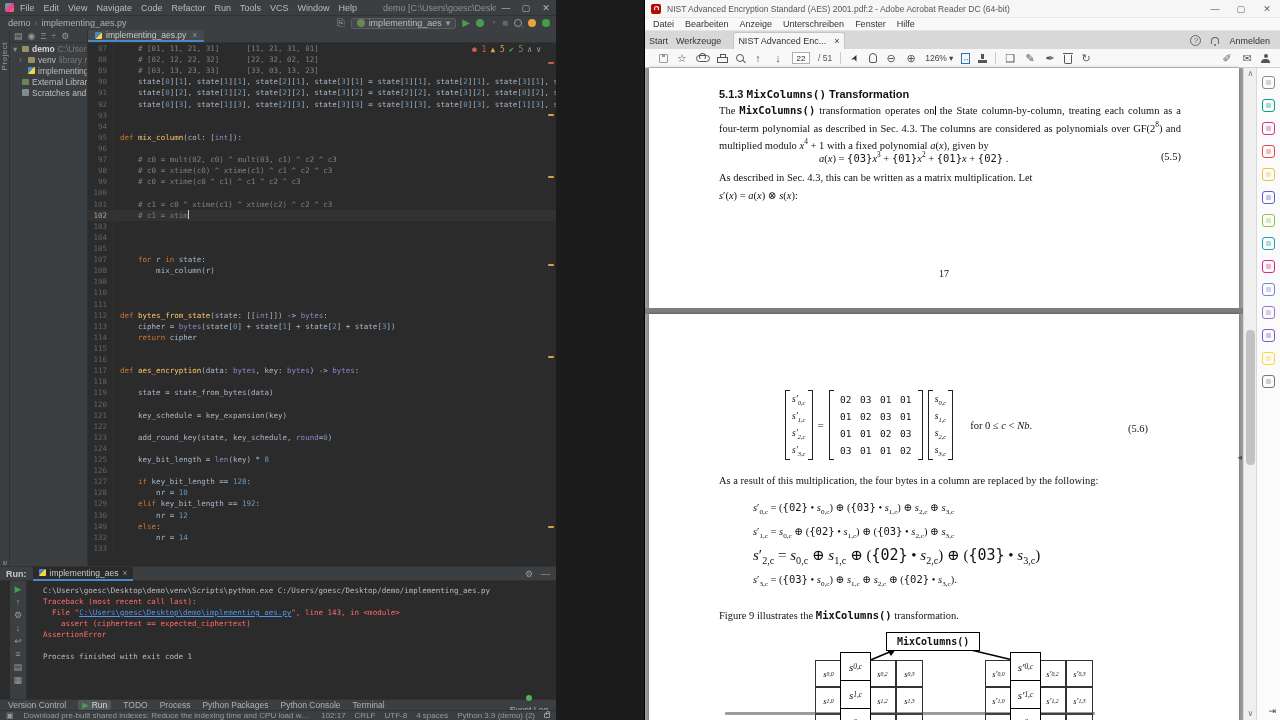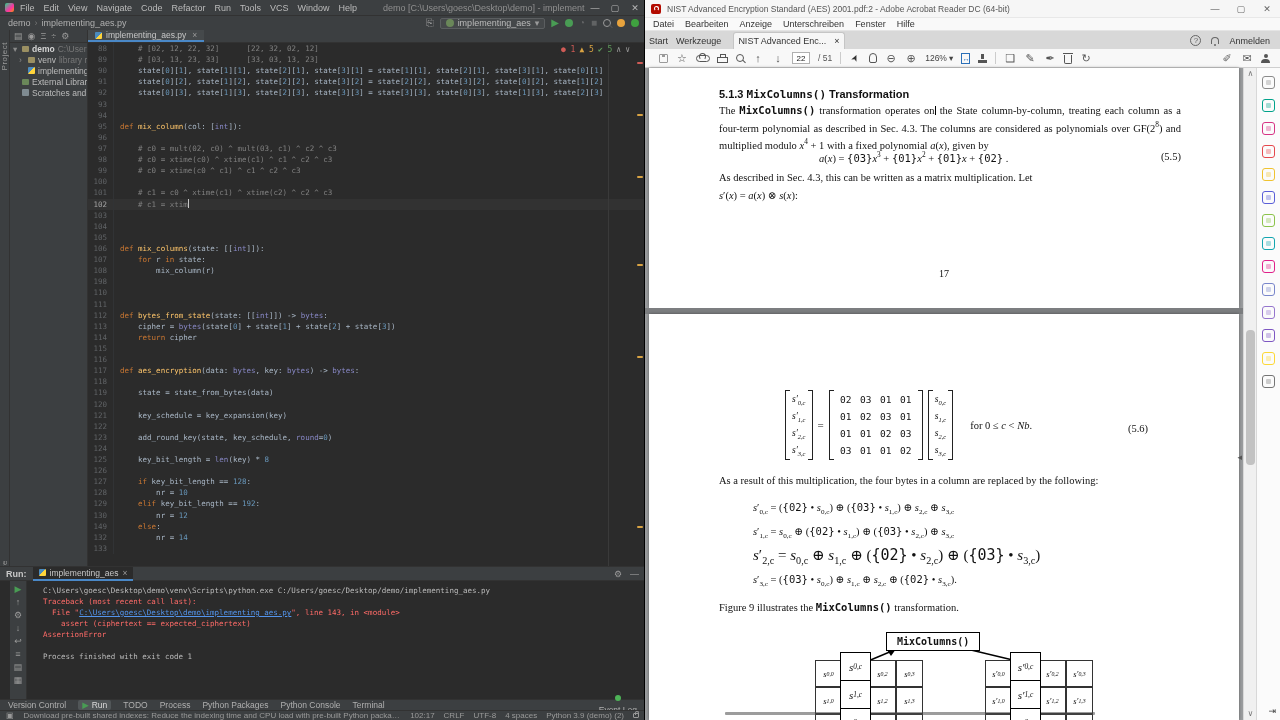--- a/index.html
+++ b/index.html
@@ -1,21 +1,21 @@
 <!DOCTYPE html>
 <html><head>
 <meta charset="utf-8">
 <style>
   * { margin:0; padding:0; box-sizing:border-box; }
   html,body { width:1280px; height:720px; overflow:hidden; background:#1b1b1b;
     font-family:"Liberation Sans", sans-serif; }
   .abs { position:absolute;margin-top:14px; }
 
   
-  .pycharm { position:absolute; left:0; top:0; width:645px; height:720px;
+  .pycharm { position:absolute; left:0; top:0; width:556px; height:720px;
     background:#3c3f41; color:#a7a7a7; font-size:9px; }
   .pc-titlebar { position:absolute; left:0; top:0; right:0; height:16px;
     background:#3c3f41; display:flex; align-items:center; border-bottom:1px solid #323232;}
   .pc-logo { width:9px; height:9px; margin:0 6px 0 5px; border-radius:2px;
     background:linear-gradient(135deg,#21d789,#fc31a3 60%,#fe8e09); flex:none;}
   .pc-menu { display:flex; gap:9px; color:#bbbbbb; }
   .pc-menu span { cursor:default; }
   .pc-wintitle { color:#8f8f8f; margin-left:26px; white-space:nowrap; overflow:hidden; }
   .winbtns { margin-left:auto; display:flex; color:#b6b6b6; }
   .winbtns span { width:20px; text-align:center; font-size:9px; }
@@ -305,20 +305,23 @@
       <div class="ed-tab">
         <span class="pyfile"></span>
         <span>implementing_aes.py</span>
         <span class="x">×</span>
       </div>
     </div>
     <div class="code-area">
       <div class="guide"></div>
       <div>
           <div class="cl">
+       <span class="ln">87</span>
+       <span class="ct"><span class="tk-c">    # [01, 11, 21, 31]      [11, 21, 31, 01]</span></span></div>
+          <div class="cl">
        <span class="ln">88</span>
        <span class="ct"><span class="tk-c">    # [02, 12, 22, 32]      [22, 32, 02, 12]</span></span></div>
           <div class="cl">
        <span class="ln">89</span>
        <span class="ct"><span class="tk-c">    # [03, 13, 23, 33]      [33, 03, 13, 23]</span></span></div>
           <div class="cl">
        <span class="ln">90</span>
        <span class="ct">    state[<span class="tk-n">0</span>][<span class="tk-n">1</span>], state[<span class="tk-n">1</span>][<span class="tk-n">1</span>], state[<span class="tk-n">2</span>][<span class="tk-n">1</span>], state[<span class="tk-n">3</span>][<span class="tk-n">1</span>] = state[<span class="tk-n">1</span>][<span class="tk-n">1</span>], state[<span class="tk-n">2</span>][<span class="tk-n">1</span>], state[<span class="tk-n">3</span>][<span class="tk-n">1</span>], state[<span class="tk-n">0</span>][<span class="tk-n">1</span>]</span></div>
           <div class="cl">
        <span class="ln">91</span>
@@ -358,23 +361,20 @@
        <span class="ct"><span class="tk-c">    # c1 = xtim</span><span class="caret-ed"></span></span></div>
           <div class="cl">
        <span class="ln">103</span>
        <span class="ct"></span></div>
           <div class="cl">
        <span class="ln">104</span>
        <span class="ct"></span></div>
           <div class="cl">
        <span class="ln">105</span>
        <span class="ct"></span></div>
-          <div class="cl">
-       <span class="ln">106</span>
-       <span class="ct"><span class="tk-k">def</span> <span class="tk-f">mix_columns</span>(state: [[<span class="tk-b">int</span>]]):</span></div>
           <div class="cl">
        <span class="ln">107</span>
        <span class="ct">    <span class="tk-k">for</span> r <span class="tk-k">in</span> state:</span></div>
           <div class="cl">
        <span class="ln">108</span>
        <span class="ct">        mix_column(r)</span></div>
           <div class="cl">
        <span class="ln">198</span>
        <span class="ct"></span></div>
           <div class="cl">
@@ -645,21 +645,21 @@
         <span style="font-size:10.5px; margin-left:12px;">for 0 ≤ <i>c</i> &lt; <i>Nb</i>.</span>
       </div>
       <div class="abs" style="left:479px; top:95px; font-size:10.5px;">(5.6)</div>
       <div class="abs pdf-p" style="left:70px; top:146px; width:470px;">As a result of this multiplication, the four bytes in a column are replaced by the following:</div>
       <div class="abs" style="left:104px; top:167px;">
           <div style="font-size:10.5px; height:24px; line-height:24px;"><i>s</i>′<sub>0,c</sub> = (<span class="mn">{02}</span> • <i>s</i><sub>0,c</sub>) ⊕ (<span class="mn">{03}</span> • <i>s</i><sub>1,c</sub>) ⊕ <i>s</i><sub>2,c</sub> ⊕ <i>s</i><sub>3,c</sub></div>
           <div style="font-size:10.5px; height:24px; line-height:24px;"><i>s</i>′<sub>1,c</sub> = <i>s</i><sub>0,c</sub> ⊕ (<span class="mn">{02}</span> • <i>s</i><sub>1,c</sub>) ⊕ (<span class="mn">{03}</span> • <i>s</i><sub>2,c</sub>) ⊕ <i>s</i><sub>3,c</sub></div>
           <div style="font-size:15px; height:24px; line-height:24px;"><i>s</i>′<sub>2,c</sub> = <i>s</i><sub>0,c</sub> ⊕ <i>s</i><sub>1,c</sub> ⊕ (<span class="mn">{02}</span> • <i>s</i><sub>2,c</sub>) ⊕ (<span class="mn">{03}</span> • <i>s</i><sub>3,c</sub>)</div>
           <div style="font-size:10.5px; height:24px; line-height:24px;"><i>s</i>′<sub>3,c</sub> = (<span class="mn">{03}</span> • <i>s</i><sub>0,c</sub>) ⊕ <i>s</i><sub>1,c</sub> ⊕ <i>s</i><sub>2,c</sub> ⊕ (<span class="mn">{02}</span> • <i>s</i><sub>3,c</sub>).</div>
         </div>
-      <div class="abs pdf-p" style="left:70px; top:273px; width:470px; text-align:left;">Figure 9 illustrates the <span class="mb">MixColumns()</span> transformation.</div>
+      <div class="abs pdf-p" style="left:70px; top:281px; width:470px; text-align:left;">Figure 9 illustrates the <span class="mb">MixColumns()</span> transformation.</div>
 
       <div class="abs" style="left:0; top:298px; width:590px; height:108px; overflow:hidden;">
         <svg width="590" height="108" style="position:absolute;left:0;top:0">
           <line x1="212" y1="38" x2="243" y2="25" stroke="#000" stroke-width="1.4"></line>
           <polygon points="247,23 238,24 242,30" fill="#000"></polygon>
           <line x1="322" y1="24" x2="368" y2="35" stroke="#000" stroke-width="1.4"></line>
           <polygon points="373,37 364,38 366,31" fill="#000"></polygon>
         </svg>
         <div class="mixbox" style="left:237px; top:6px;">MixColumns()</div>
         <div class="sgrid" style="left:166px; top:34px;">

